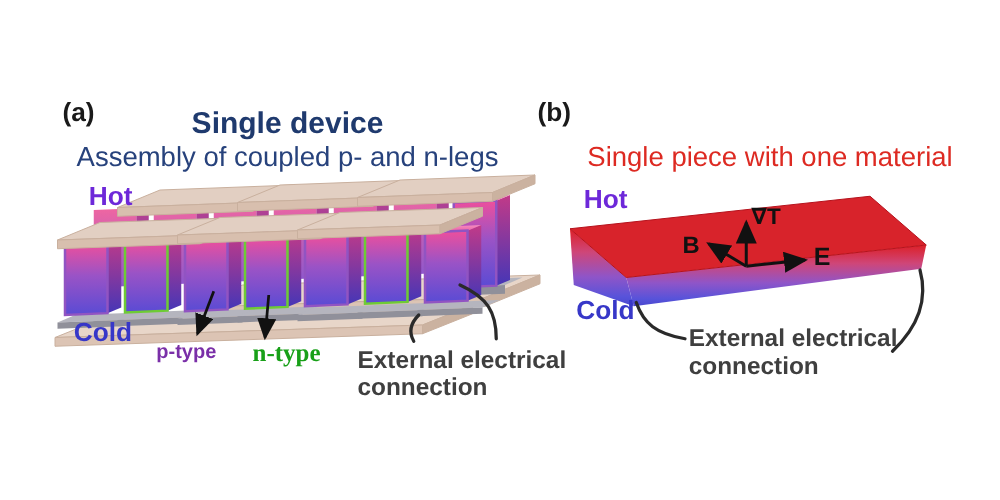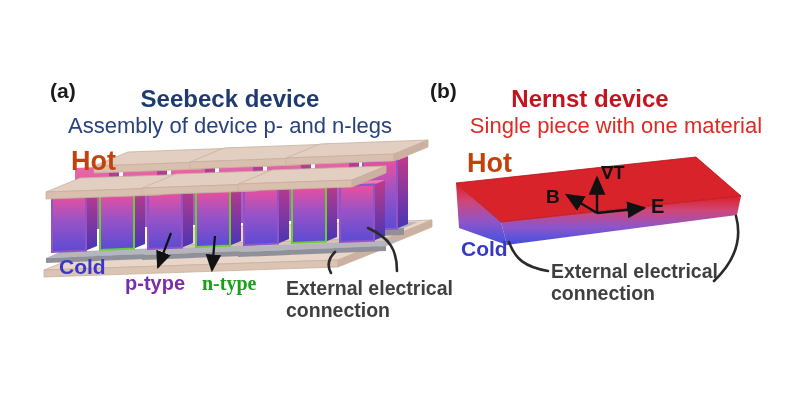--- a/index.html
+++ b/index.html
@@ -7,23 +7,23 @@
     position:relative;width:800px;height:400px;background:#ffffff;overflow:hidden;
     font-family:"Liberation Sans","DejaVu Sans",sans-serif;
   }
   #figure-svg{position:absolute;left:0;top:0;width:800px;height:400px;}
   .lbl{position:absolute;white-space:nowrap;line-height:1.08;}
   .tag{font-size:21px;font-weight:bold;color:#1a1a1a;}
   .title-a{left:30px;top:86px;width:400px;text-align:center;font-size:24px;font-weight:bold;color:#1f3a6e;}
   .sub-a{left:30px;top:114px;width:400px;text-align:center;font-size:22px;color:#27427c;}
   .title-b{left:430px;top:86px;width:320px;text-align:center;font-size:24px;font-weight:bold;color:#c41420;}
   .sub-b{left:456px;top:114px;width:320px;text-align:center;font-size:22px;color:#dd2a22;}
-  .hot{font-size:27px;font-weight:bold;color:#c2410c;text-align:center;}
+  .hot{font-size:21px;font-weight:bold;color:#6d28d9;text-align:center;}
   .cold{font-size:21px;font-weight:bold;color:#3737c8;}
-  .ptype{left:125px;top:273px;font-size:20px;font-weight:bold;color:#7a2fa8;}
+  .ptype{left:125px;top:273px;font-size:16px;font-weight:bold;color:#7a2fa8;}
   .ntype{left:202px;top:273px;font-size:20px;font-weight:bold;color:#18a018;font-family:Liberation Serif, serif;}
   .ext{font-size:19.5px;font-weight:bold;color:#3f3f3f;white-space:normal;line-height:1.12;}
   .axis{font-weight:bold;color:#111;}
 </style>
 </head>
 <body>
 
 <div id="canvas">
 
   <svg id="figure-svg" viewBox="0 0 800 400" xmlns="http://www.w3.org/2000/svg">
@@ -219,30 +219,29 @@
         <line x1="597" y1="213" x2="567" y2="195" stroke="#111" stroke-width="2.4" marker-end="url(#arrow)"></line>
         <line x1="597" y1="213" x2="644" y2="208" stroke="#111" stroke-width="2.4" marker-end="url(#arrow)"></line>
       </g>
 
       <path d="M509,242 C515,259 525,267 548,271" fill="none" stroke="#2a2a2a" stroke-width="2.6" stroke-linecap="round"></path>
       <path d="M736,216 C742,238 736,260 714,281" fill="none" stroke="#2a2a2a" stroke-width="2.6" stroke-linecap="round"></path>
     </g>
   </svg>
 
   <div class="lbl tag" style="left:50px;top:80px;">(a)</div>
-  <div class="lbl title-a">Seebeck device</div>
-  <div class="lbl sub-a">Assembly of device p- and n-legs</div>
+  <div class="lbl title-a">Single device</div>
+  <div class="lbl sub-a">Assembly of coupled p- and n-legs</div>
   <div class="lbl hot" style="left:71px;top:147px;">Hot</div>
   <div class="lbl cold" style="left:59px;top:256px;">Cold</div>
   <div class="lbl ptype">p-type</div>
   <div class="lbl ntype">n-type</div>
   <div class="lbl ext" style="left:286px;top:278px;width:190px;">External electrical connection</div>
 
   <div class="lbl tag" style="left:430px;top:80px;">(b)</div>
-  <div class="lbl title-b">Nernst device</div>
   <div class="lbl sub-b">Single piece with one material</div>
   <div class="lbl hot" style="left:467px;top:149px;">Hot</div>
   <div class="lbl cold" style="left:461px;top:238px;">Cold</div>
   <div class="lbl axis" style="left:601px;top:164px;font-size:18px;">∇T</div>
   <div class="lbl axis" style="left:546px;top:187px;font-size:19px;">B</div>
   <div class="lbl axis" style="left:651px;top:196px;font-size:20px;">E</div>
   <div class="lbl ext" style="left:551px;top:261px;width:190px;">External electrical connection</div>
 
 </div>
 

